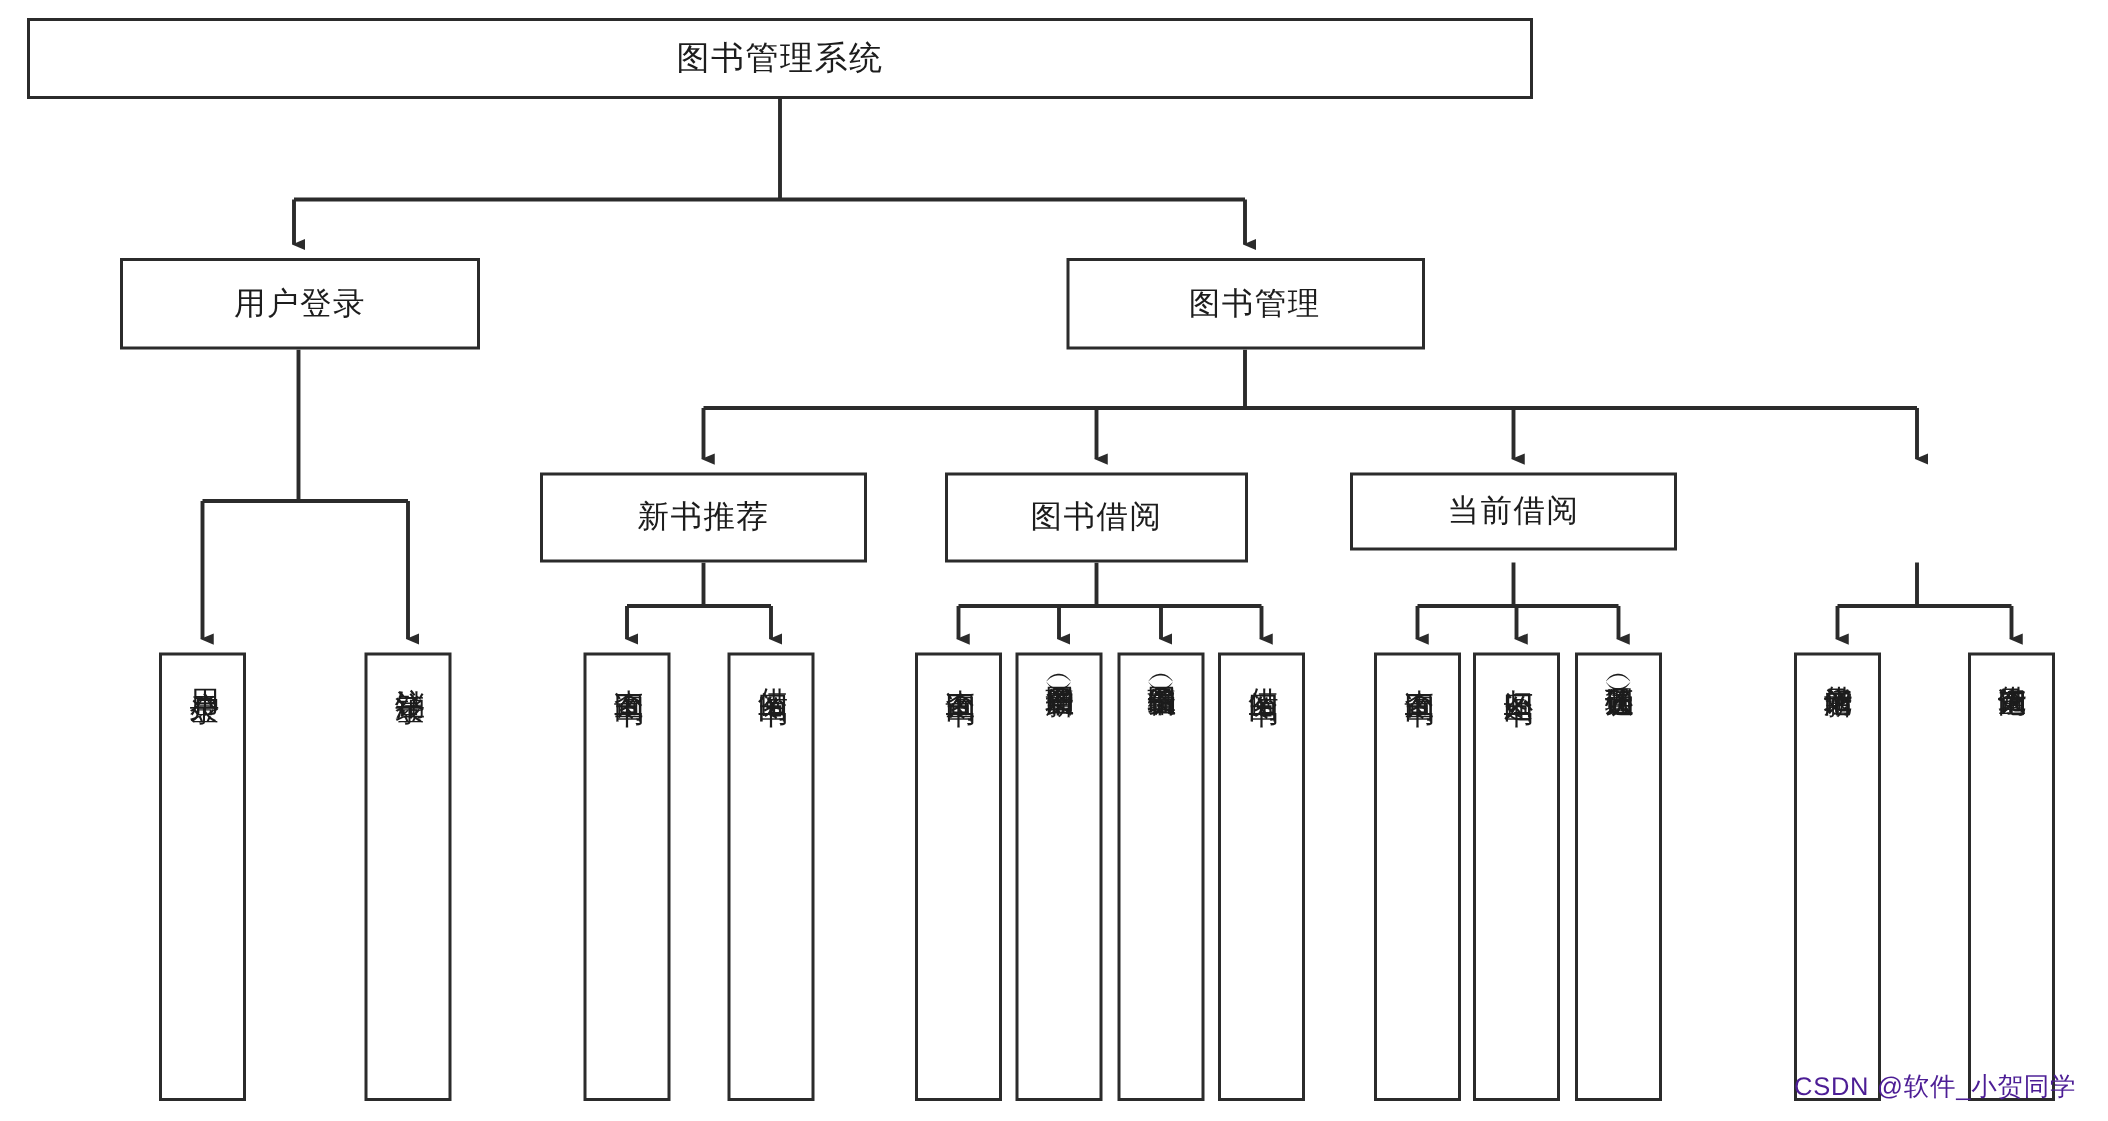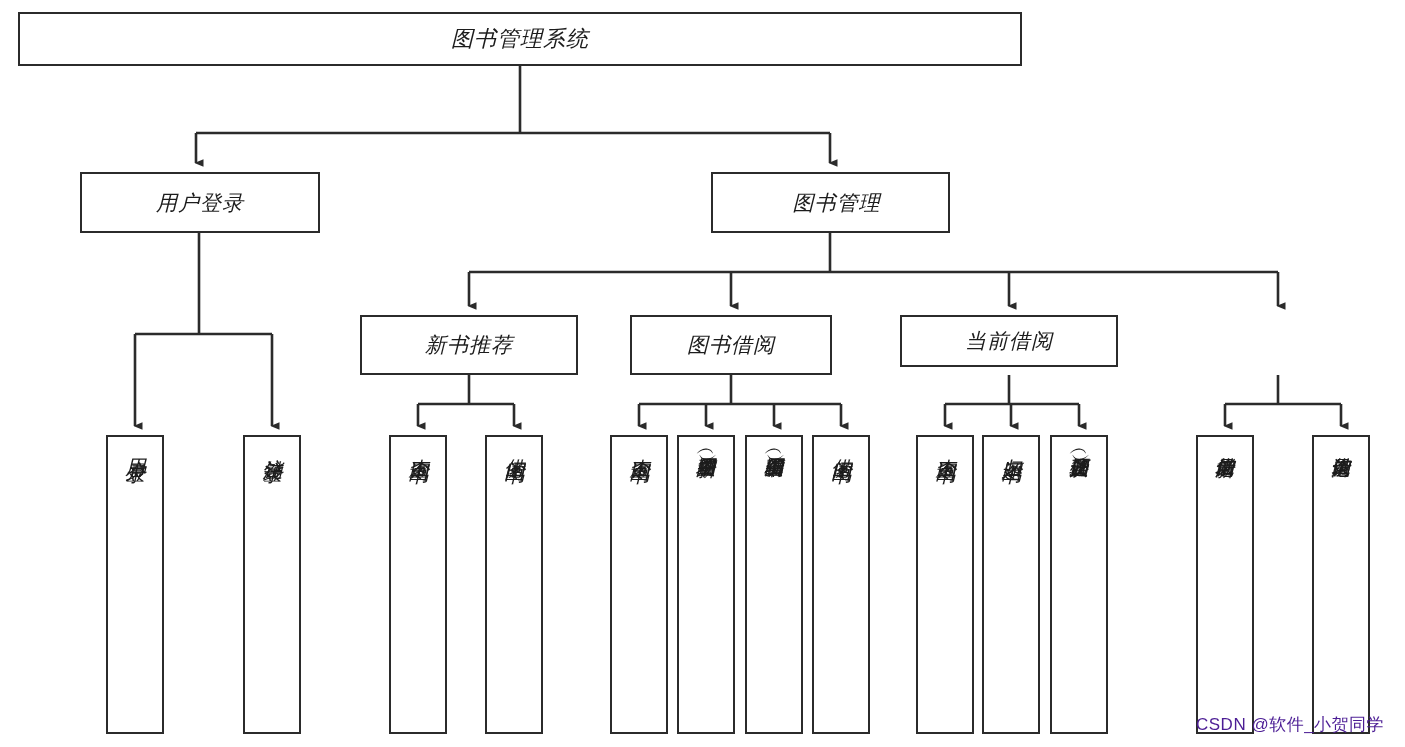--- a/index.html
+++ b/index.html
@@ -25,21 +25,20 @@
     display: flex;
     align-items: center;
     justify-content: center;
     color: #1c1c1c;
   }
   .node-label {
     display: block;
     text-align: left;
     line-height: 1.12;
     white-space: nowrap;
-    font-style: italic;
   }
   
   .node.h .node-label {
     font-size: 21px;
     letter-spacing: 1px;
   }
   #node-root .node-label {
     font-size: 22px;
   }
   

